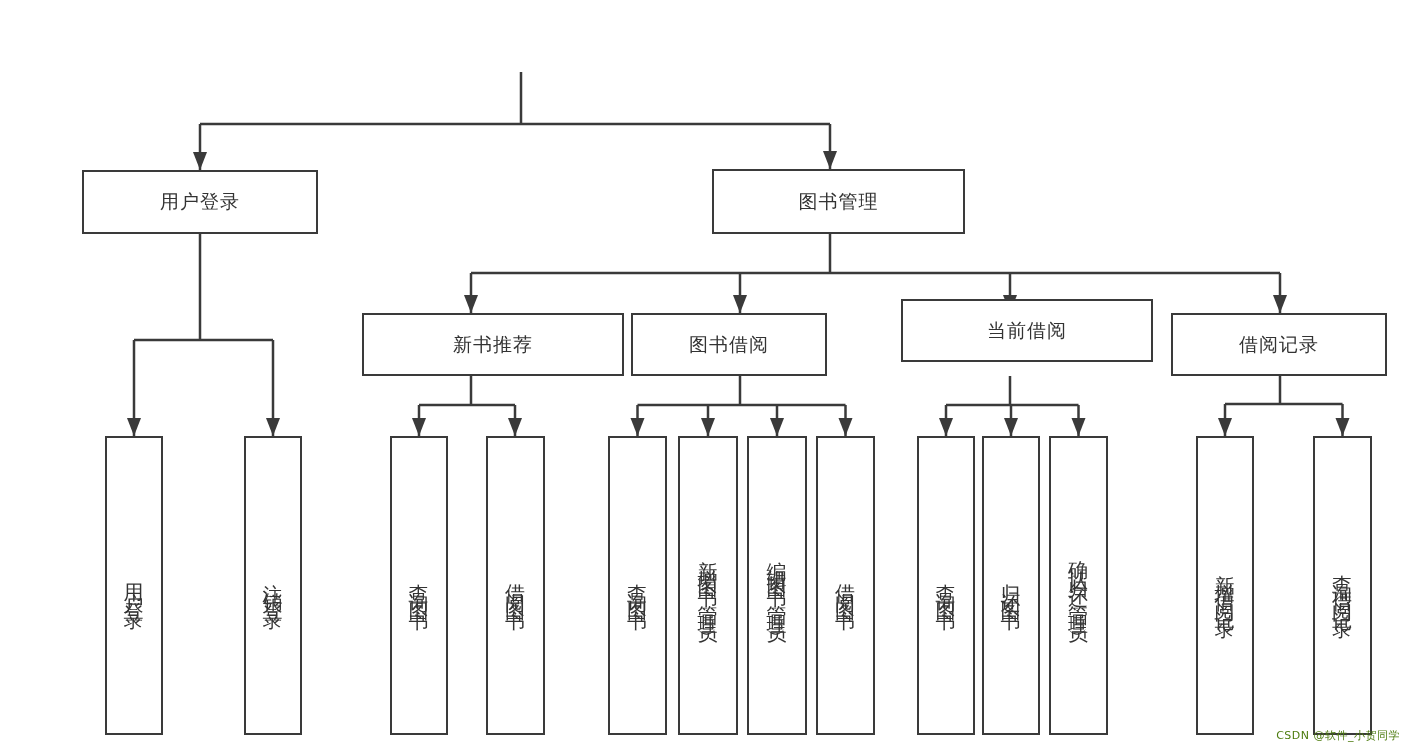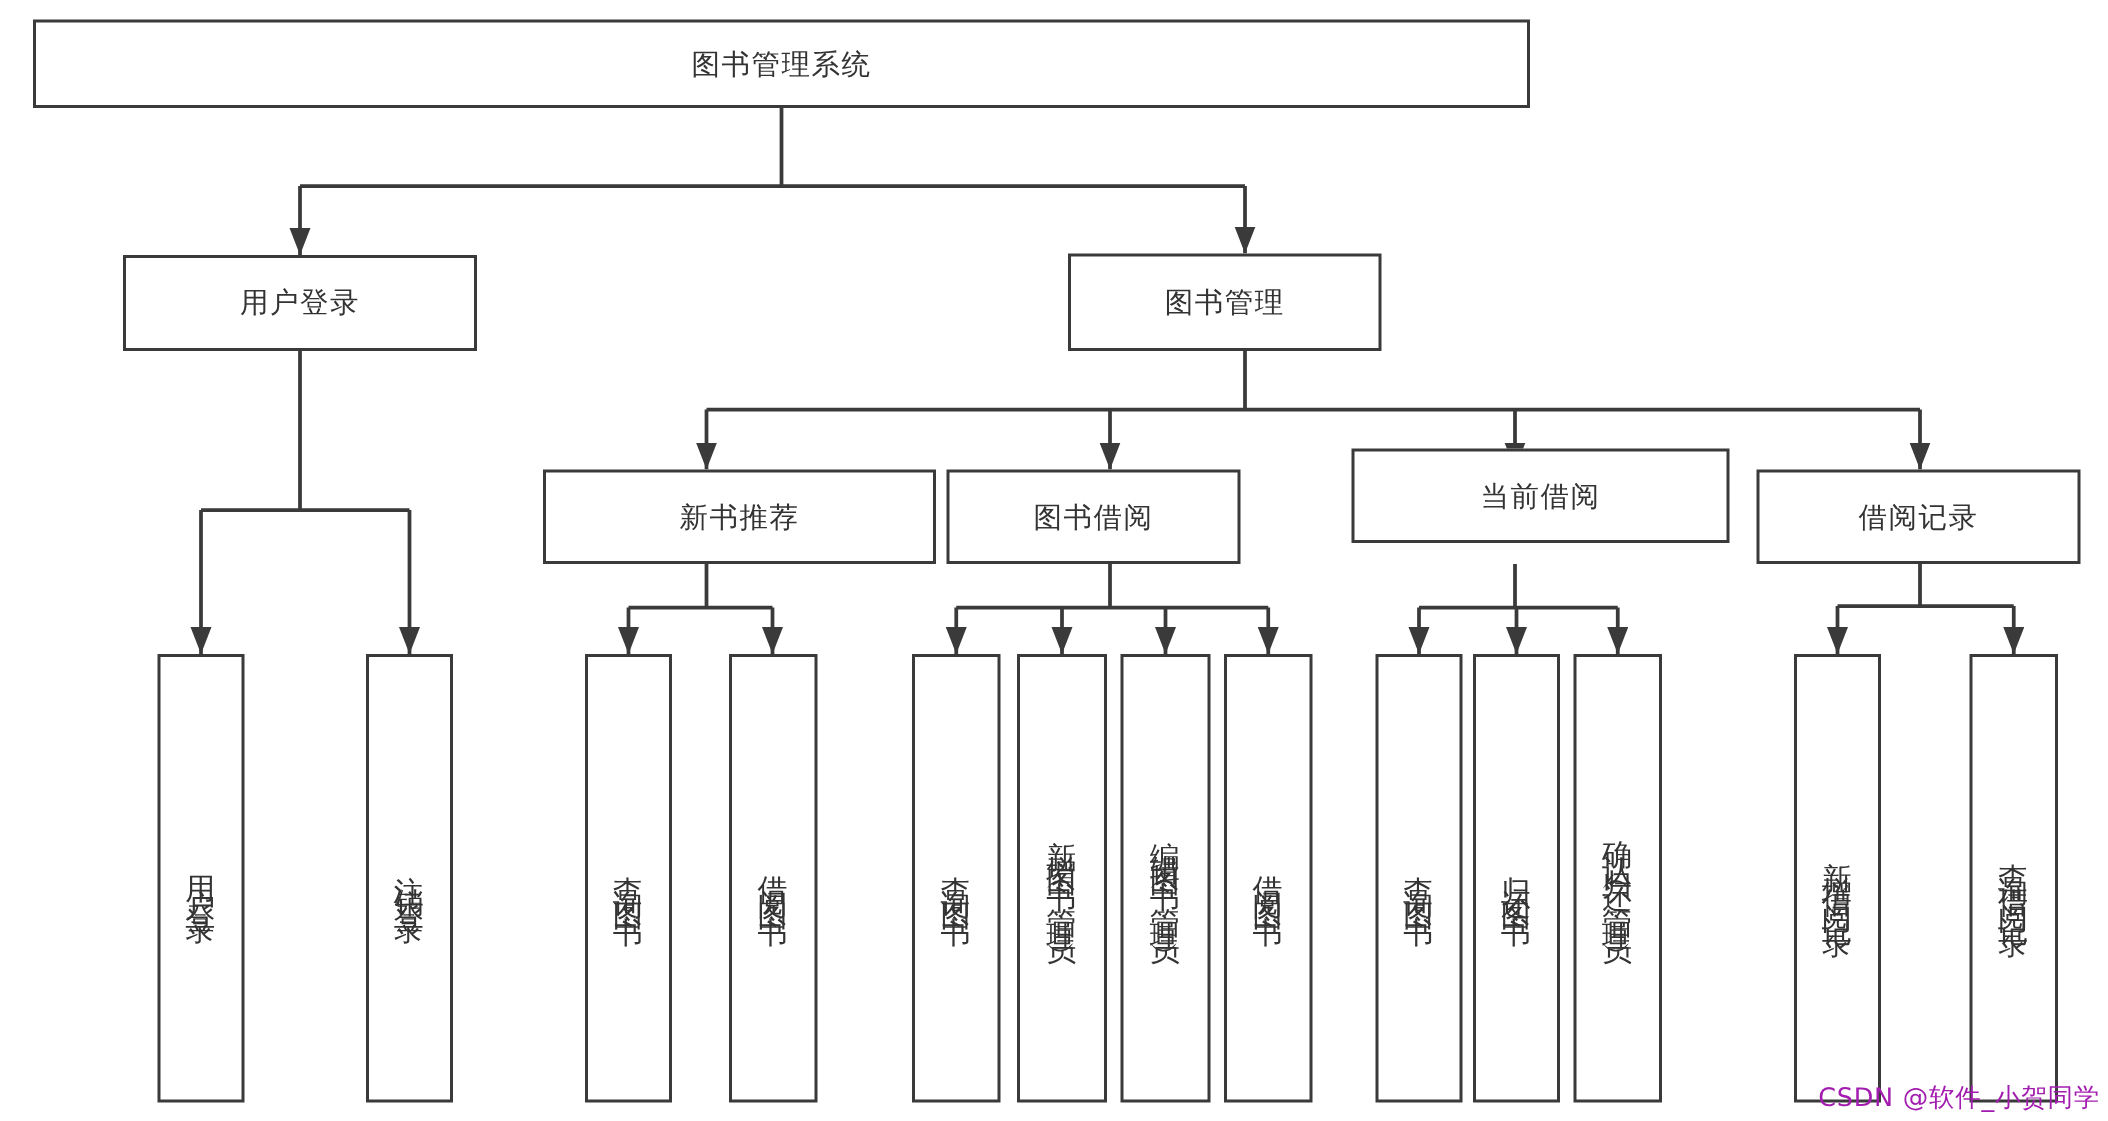--- a/index.html
+++ b/index.html
@@ -38,23 +38,23 @@
     text-orientation: mixed;
     font-size: 20px;
     line-height: 1;
     letter-spacing: 9px;
     white-space: nowrap;
   }
   .watermark {
     position: absolute;
     right: 5px;
     bottom: 4px;
-    font-size: 17px;
+    font-size: 11px;
     letter-spacing: 0.5px;
-    color: #a21caf;
+    color: #4d7c0f;
     z-index: 5;
     white-space: nowrap;
   }
 </style>
 </head>
 <body>
 
 <div class="stage">
 
   <svg class="connectors" viewBox="0 0 1405 747" xmlns="http://www.w3.org/2000/svg">
@@ -93,28 +93,25 @@
       <line x1="946" y1="405" x2="946" y2="436" marker-end="url(#ah)"></line>
       <line x1="1011" y1="405" x2="1011" y2="436" marker-end="url(#ah)"></line>
       <line x1="1078.5" y1="405" x2="1078.5" y2="436" marker-end="url(#ah)"></line>
 
       <path d="M1280,376 V404 M1225,404 H1342.5"></path>
       <line x1="1225" y1="404" x2="1225" y2="436" marker-end="url(#ah)"></line>
       <line x1="1342.5" y1="404" x2="1342.5" y2="436" marker-end="url(#ah)"></line>
     </g>
   </svg>
 
-  <div class="node h" style="left:22px;top:13px;width:998px;height:59px">
-    <span>图书管理系统</span>
-  </div>
 
   <div class="node h" style="left:82px;top:170px;width:236px;height:64px">
     <span>用户登录</span>
   </div>
-  <div class="node h" style="left:712px;top:169px;width:209px;height:65px">
+  <div class="node h" style="left:712px;top:169px;width:253px;height:65px">
     <span>图书管理</span>
   </div>
 
   <div class="node h" style="left:362px;top:313px;width:262px;height:63px">
     <span>新书推荐</span>
   </div>
   <div class="node h" style="left:631px;top:313px;width:196px;height:63px">
     <span>图书借阅</span>
   </div>
   <div class="node h" style="left:901px;top:299px;width:252px;height:63px">

